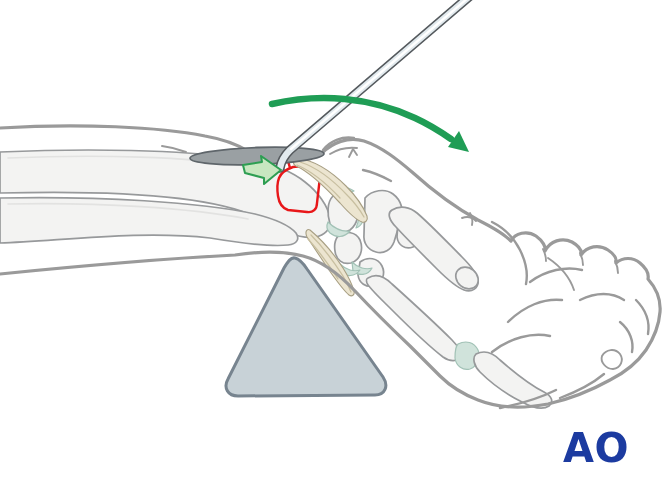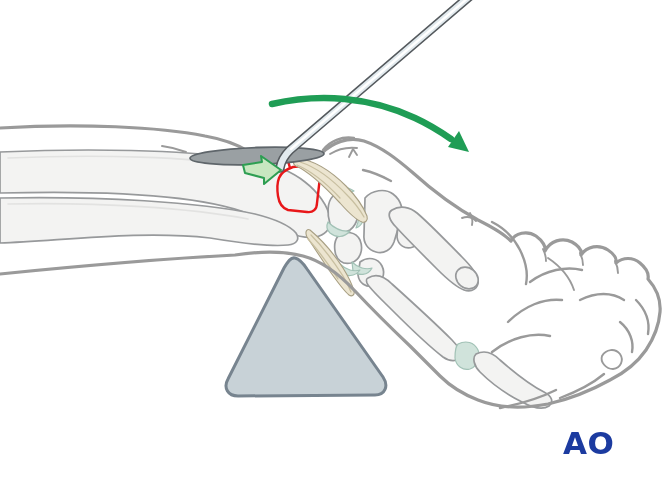--- a/index.html
+++ b/index.html
@@ -26,21 +26,21 @@
   .fracture{fill:none;stroke:var(--fracture_red);stroke-width:2.4;stroke-linecap:round;stroke-linejoin:round;}
   .green-stroke{fill:none;stroke:var(--arrow_green);stroke-width:6.5;stroke-linecap:round;}
   .green-head{fill:var(--arrow_green);stroke:none;}
   .block-arrow{fill:var(--block_arrow_fill);stroke:var(--block_arrow_stroke);stroke-width:2;stroke-linejoin:round;}
   .inst-out{fill:none;stroke:var(--instrument_outline);stroke-width:9.5;stroke-linecap:round;}
   .inst-fill{fill:none;stroke:var(--instrument_fill);stroke-width:6.4;stroke-linecap:round;}
   .inst-hi{fill:none;stroke:#ffffff;stroke-width:2.4;stroke-linecap:round;}
   .ao-logo{
     position:absolute;left:563px;top:428px;
     font-family:"DejaVu Sans", sans-serif;
-    font-weight:bold;font-size:31px;line-height:1;
+    font-weight:bold;font-size:40px;line-height:1;
     letter-spacing:0.5px;
     color:var(--logo_blue);
     user-select:none;
   }
 </style>
 </head>
 <body>
 
 <div class="canvas">
   <svg width="665" height="493" viewBox="0 0 665 493">

